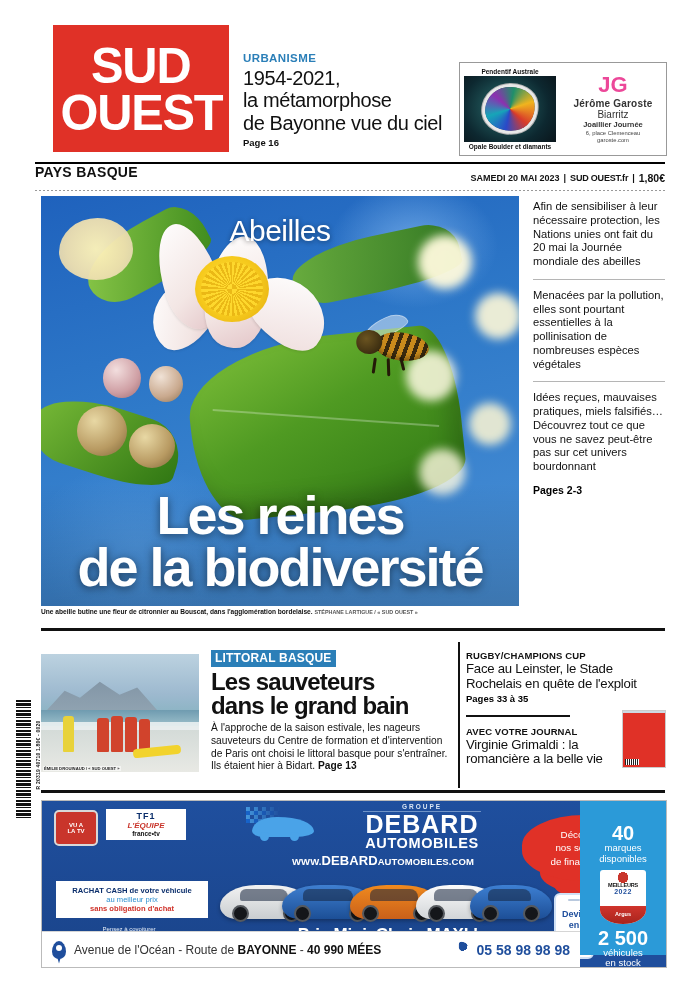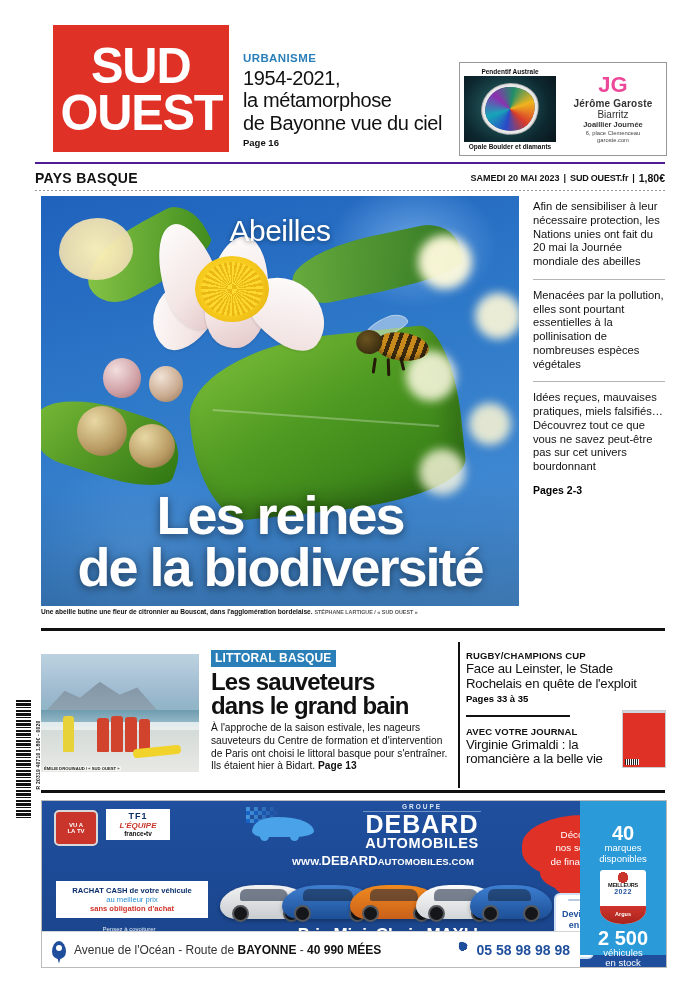--- a/index.html
+++ b/index.html
@@ -70,21 +70,21 @@
     text-align:center;color:#3a3a3a;padding:3px 2px;
   }
   .ad-jewel .mono{font-size:22px;font-weight:bold;line-height:1;color:#ec4899;margin-bottom:2px;}
   .ad-jewel .nm{font-size:10px;font-weight:bold;color:#333;letter-spacing:.2px;}
   .ad-jewel .c2{font-size:10px;font-weight:normal;color:#333;}
   .ad-jewel .c3{font-size:7.5px;font-weight:bold;color:#333;}
   .ad-jewel .c4{font-size:5.8px;color:#444;line-height:1.25;margin-top:1px;}
   
   .edbar{
     position:absolute;left:35px;top:162px;width:630px;height:28px;
-    border-top:2px solid #4c1d95;display:flex;align-items:center;
+    border-top:2px solid #000000;display:flex;
     justify-content:space-between;
   }
   .edbar .region{font-size:14px;font-weight:bold;letter-spacing:.3px;color:#111;}
   .edbar .right{font-size:9px;font-weight:bold;color:#111;display:flex;align-items:center;gap:4px;}
   .edbar .right .site{letter-spacing:-.2px;}
   .edbar .right .price{font-size:10.5px;}
   .dotted{
     position:absolute;left:35px;top:190px;width:630px;height:1px;
     background:repeating-linear-gradient(to right,#999 0 2px,transparent 2px 4px);
   }
@@ -242,21 +242,21 @@
   
   .adbar{position:absolute;left:41px;top:800px;width:624px;height:166px;
     border:1px solid #bbb;background:#1f4e9c;overflow:hidden;}
   .adbar .main{position:absolute;left:0;top:0;right:86px;bottom:35px;
     background:linear-gradient(180deg,#1f4f9e 0%,#1b468e 100%);}
   .adbar .tvbox{position:absolute;left:12px;top:9px;width:44px;height:36px;background:#1b468e;
     display:flex;align-items:center;justify-content:center;}
   .adbar .tv{width:40px;height:32px;border:2px solid #d8d8d8;border-radius:5px;
     background:#c9352b;display:flex;align-items:center;justify-content:center;
     flex-direction:column;color:#fff;font-size:6px;font-weight:bold;line-height:1.05;}
-  .adbar .tf1{position:absolute;left:64px;top:8px;width:64px;background:#fff;
+  .adbar .tf1{position:absolute;left:64px;top:8px;width:80px;background:#fff;
     text-align:center;padding:2px 0 3px 0;}
   .adbar .tf1 .a{font-size:9px;font-weight:bold;color:#0b2e6b;letter-spacing:1px;}
   .adbar .tf1 .b{font-size:8px;font-weight:bold;font-style:italic;color:#c9352b;}
   .adbar .tf1 .c{font-size:6.5px;font-weight:bold;color:#111;}
   .adbar .rachat{position:absolute;left:14px;top:80px;width:146px;background:#fff;
     text-align:center;padding:5px 3px;}
   .adbar .rachat .r1{font-size:7.6px;font-weight:bold;color:#0b2e6b;}
   .adbar .rachat .r2{font-size:7.6px;color:#2b8fd0;}
   .adbar .rachat .r3{font-size:7.6px;font-weight:bold;color:#d0342c;}
   .adbar .covoit{position:absolute;left:14px;top:125px;width:146px;text-align:center;

